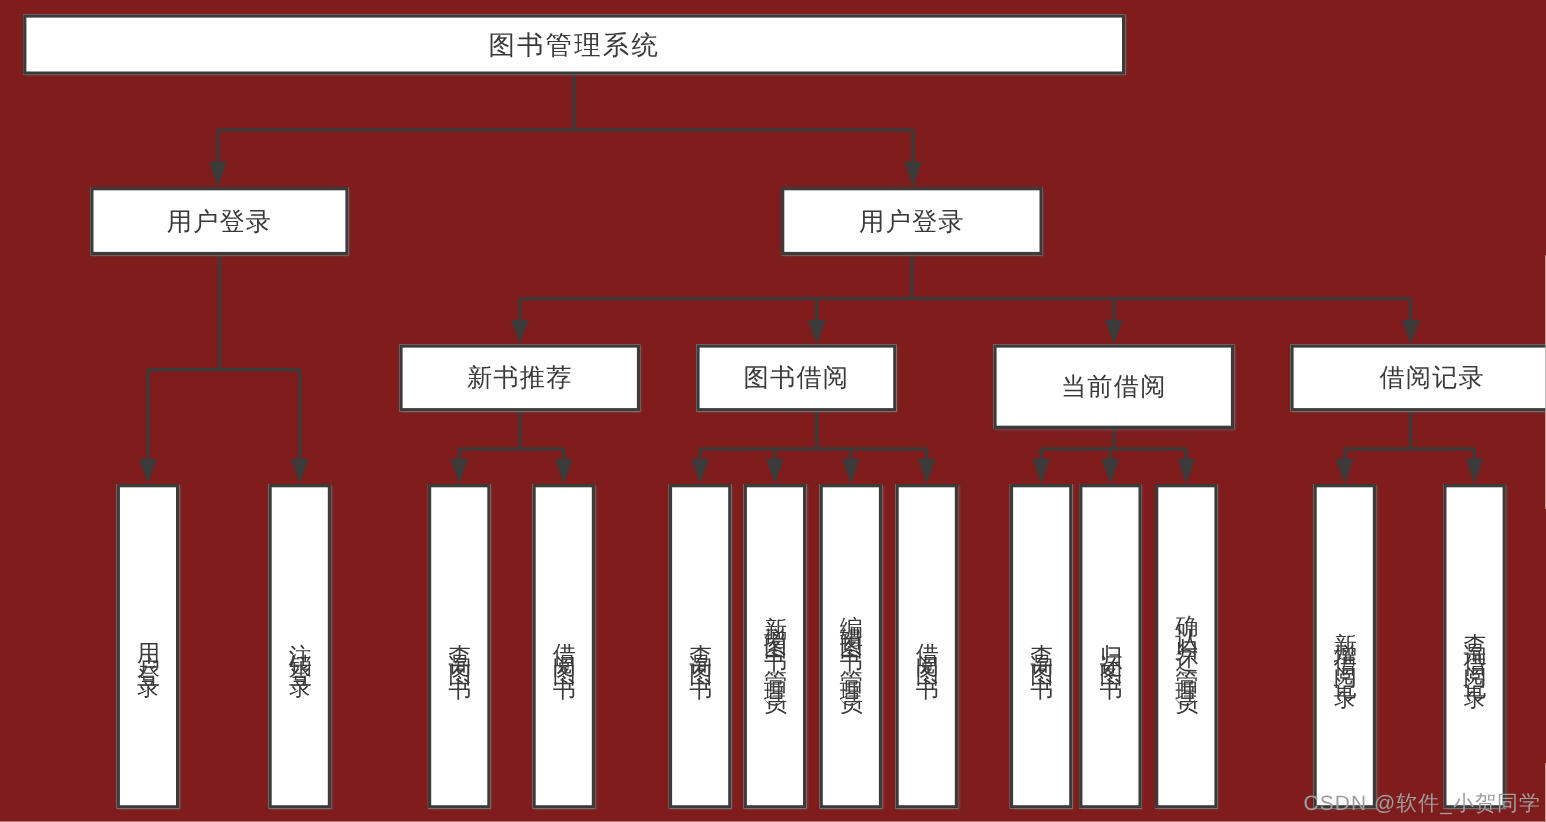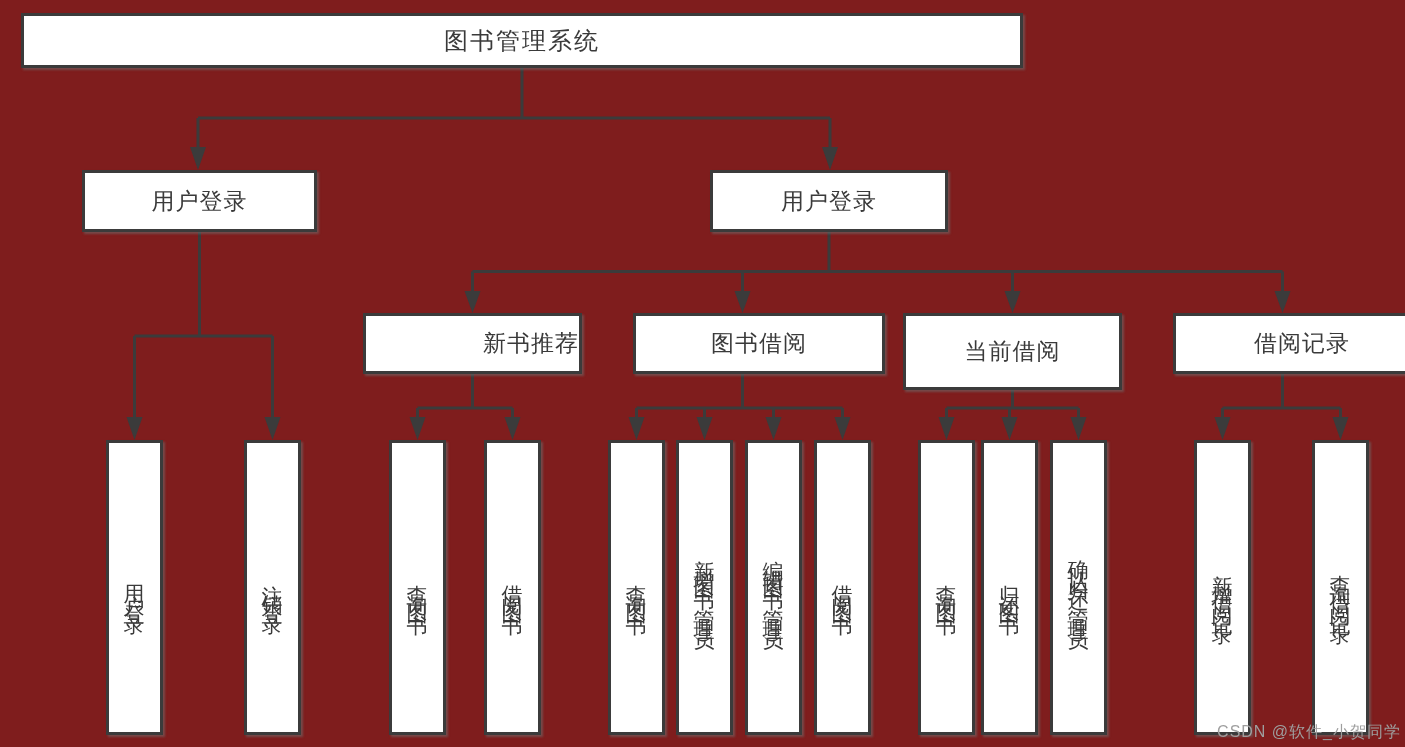--- a/index.html
+++ b/index.html
@@ -42,21 +42,21 @@
   .box.v span {
     writing-mode: vertical-rl;
     text-orientation: mixed;
     letter-spacing: 10px;
     line-height: 1;
   }
   .watermark {
     position: absolute;
     right: 4px;
     bottom: 4px;
-    font-size: 16px;
+    font-size: 19px;
     color: #9e9e9e;
     letter-spacing: 1px;
     white-space: nowrap;
   }
 </style>
 </head>
 <body>
 
 <div class="canvas">
 
@@ -104,24 +104,24 @@
     <span>图书管理系统</span>
   </div>
 
   <div class="box h" style="left:82px; top:170px; width:235px; height:62px;">
     <span>用户登录</span>
   </div>
   <div class="box h" style="left:710px; top:170px; width:238px; height:62px;">
     <span>用户登录</span>
   </div>
 
-  <div class="box h" style="left:363px; top:313px; width:219px; height:61px;justify-content:flex-end;">
+  <div class="box h" style="left:363px; top:313px; width:219px; height:61px;">
     <span>新书推荐</span>
   </div>
-  <div class="box h" style="left:633px; top:313px; width:252px; height:61px;">
+  <div class="box h" style="left:633px; top:313px; width:182px; height:61px;">
     <span>图书借阅</span>
   </div>
   <div class="box h" style="left:903px; top:313px; width:219px; height:77px;">
     <span>当前借阅</span>
   </div>
   <div class="box h" style="left:1173px; top:313px; width:258px; height:61px;">
     <span>借阅记录</span>
   </div>
 
   <div class="box v" style="left:106px; top:440px; width:57px; height:295px;">

